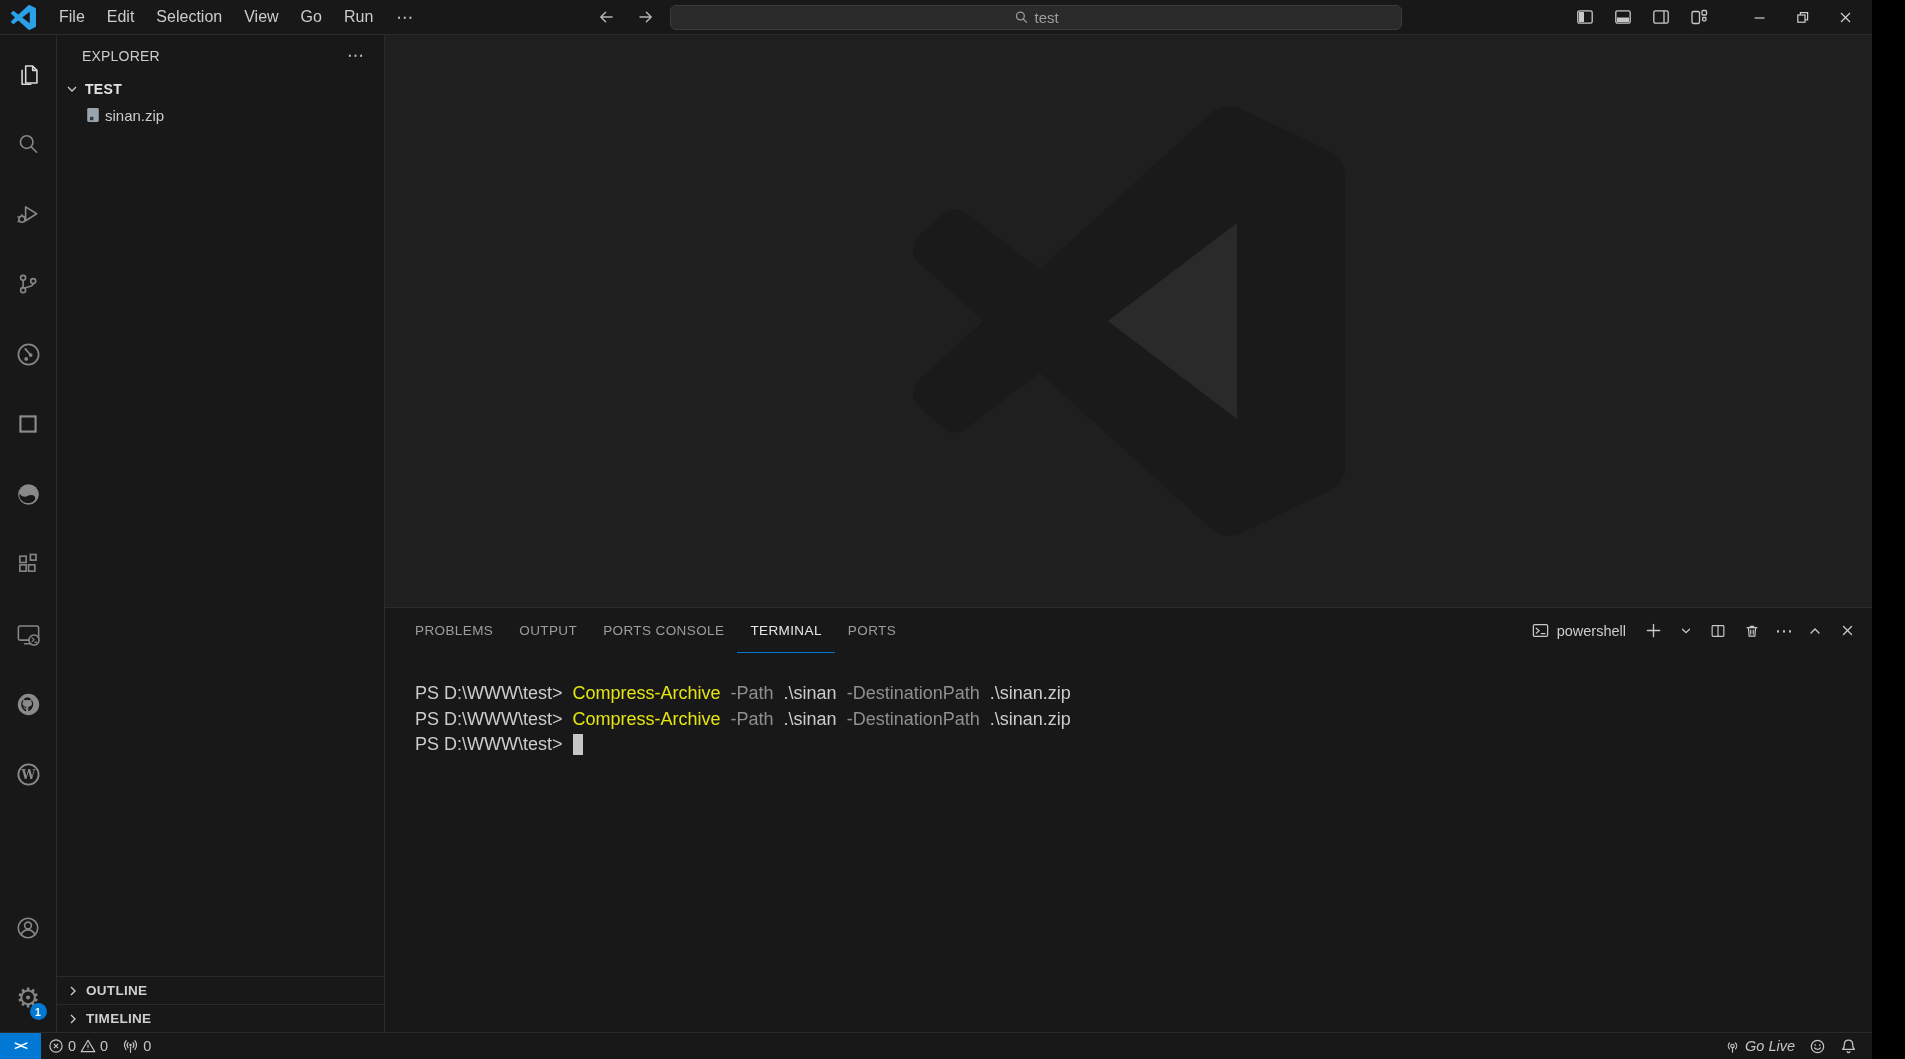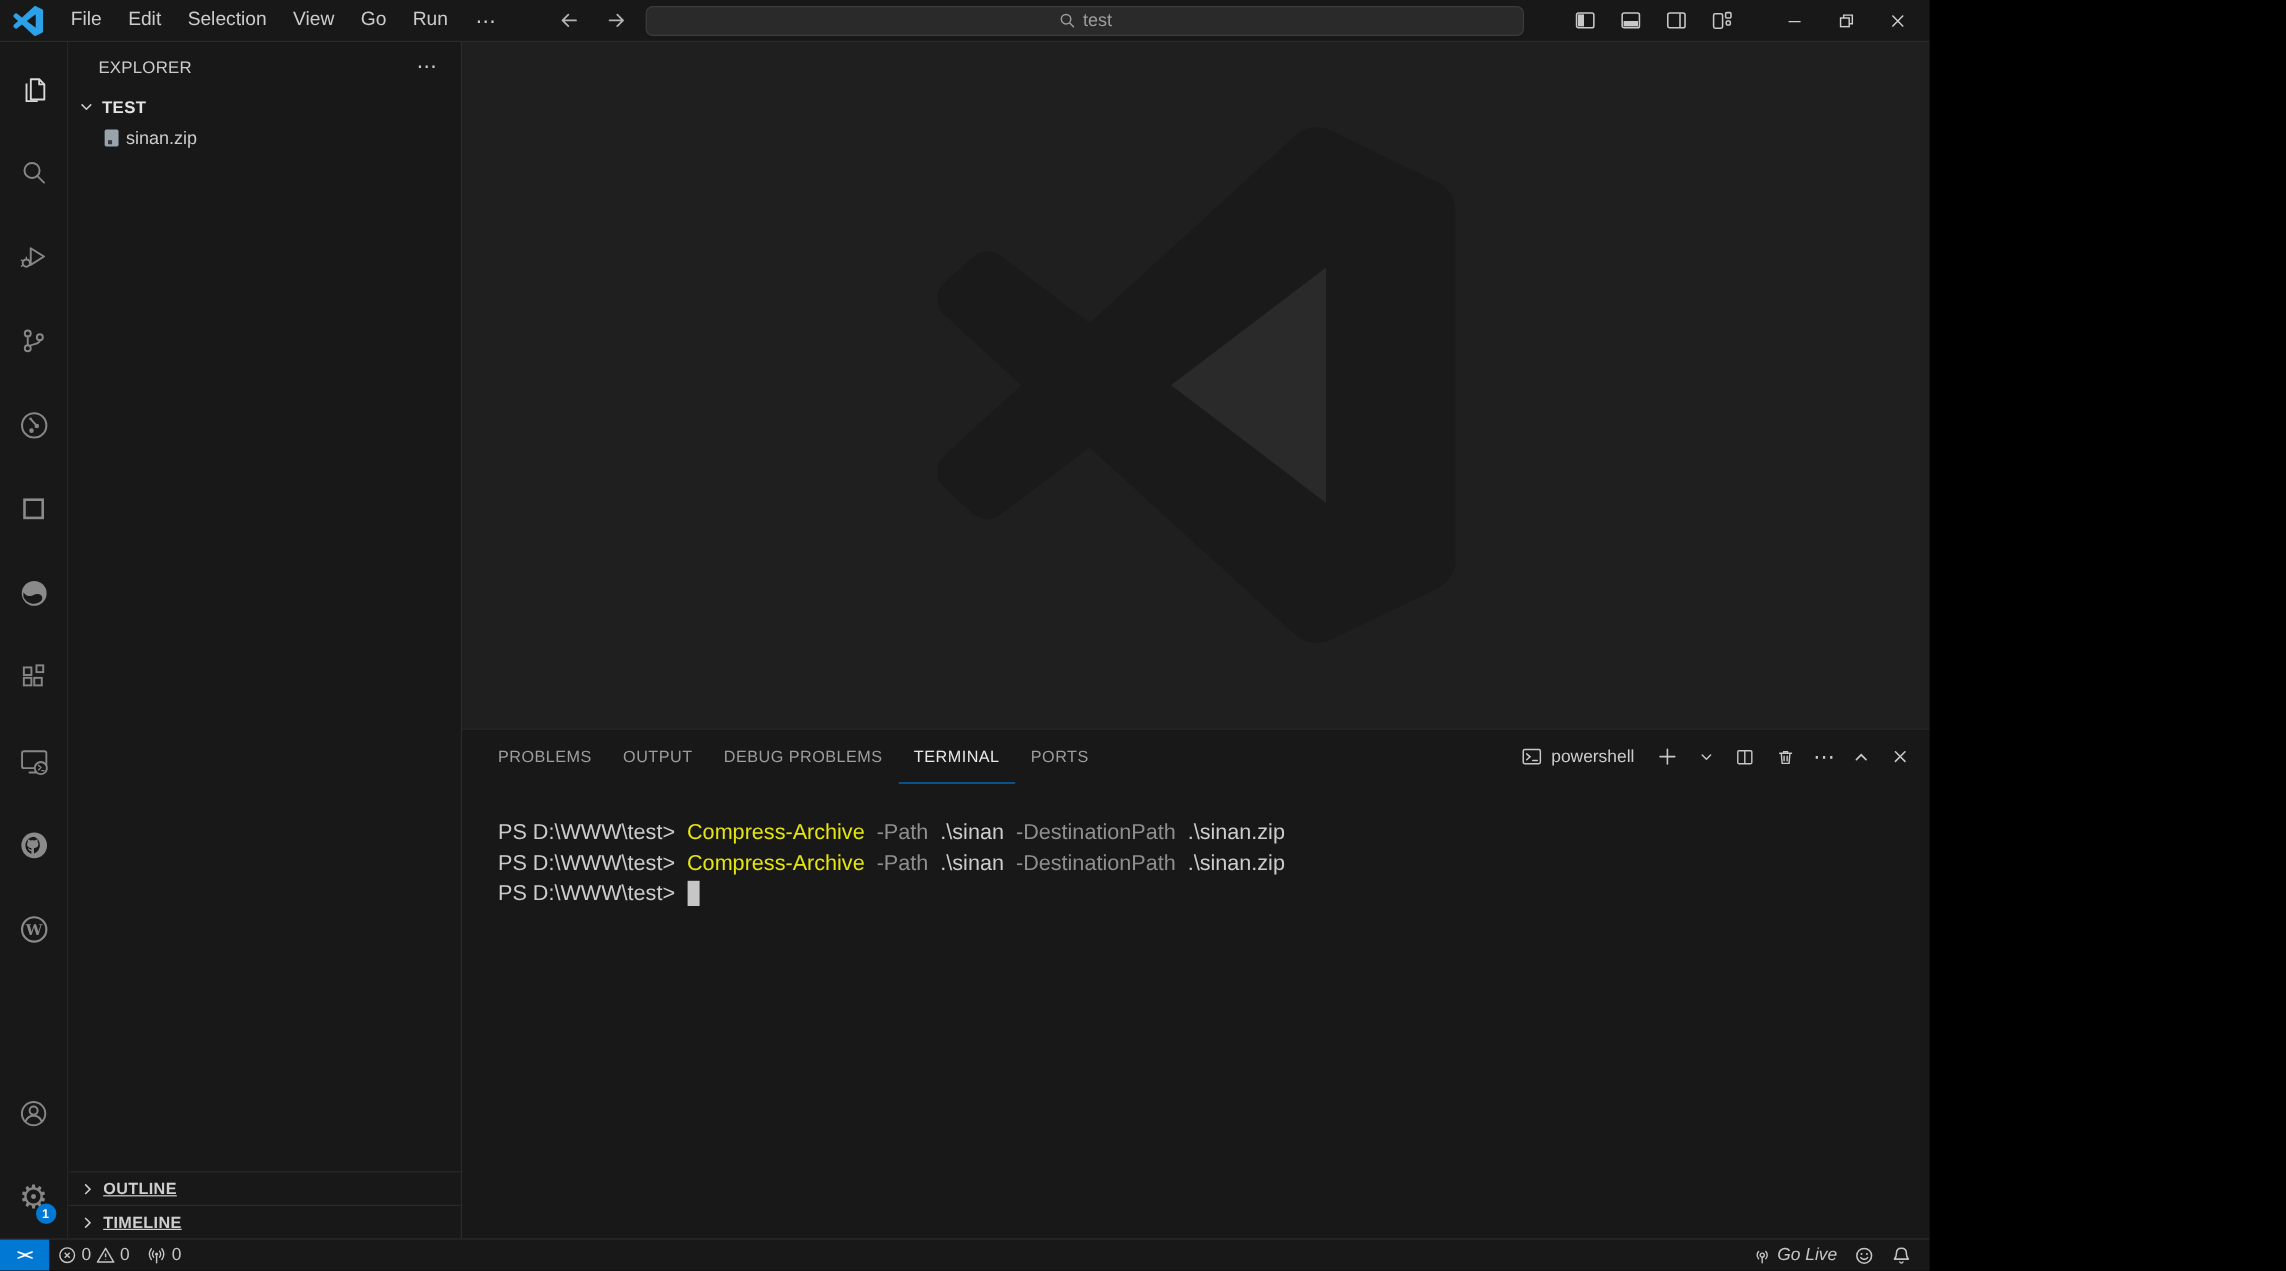--- a/index.html
+++ b/index.html
@@ -1,18 +1,18 @@
 <!DOCTYPE html>
 <html><head>
 <meta charset="utf-8">
 <style>
   * { box-sizing: border-box; margin: 0; padding: 0; }
   html,body { background:#000; }
   body { font-family: "Liberation Sans", sans-serif; }
-  .window { width:1608px; height:1059px; background:#181818; color:#cccccc;
+  .window { width:1872px; height:1059px; background:#181818; color:#cccccc;
             display:flex; flex-direction:column; overflow:hidden; position:relative; }
   svg { display:block; }
 
   
   .titlebar { height:35px; flex:0 0 35px; display:flex; align-items:center;
               background:#181818; border-bottom:1px solid #2b2b2b; }
   .tb-left { display:flex; align-items:center; }
   .vscode-logo { margin:0 12px 0 11px; }
   .menu-item { padding:0 11px; font-size:16px; color:#cccccc; line-height:34px; cursor:default; }
   .menu-more { padding:0 12px; font-size:17px; color:#cccccc; }
@@ -44,21 +44,21 @@
   .sidebar { width:328px; flex:0 0 328px; background:#181818; border-right:1px solid #2b2b2b;
              display:flex; flex-direction:column; }
   .sb-header { height:41px; display:flex; align-items:center; padding:0 20px 0 25px; }
   .sb-title { font-size:14px; color:#cccccc; letter-spacing:.2px; }
   .sb-more { margin-left:auto; font-size:17px; color:#cccccc; }
   .tree-row { height:26px; display:flex; align-items:center; gap:5px; font-size:15px; color:#cccccc; }
   .tree-root { padding-left:7px; font-weight:700; font-size:14px; color:#e3e3e3; letter-spacing:.3px; }
   .tree-child { padding-left:29px; }
   .sb-spacer { flex:1; }
   .sb-section { height:28px; display:flex; align-items:center; gap:5px; padding-left:8px;
-                border-top:1px solid #2b2b2b; font-weight:700; font-size:13.5px; color:#cfcfcf; letter-spacing:.3px;text-decoration:underline; }
+                border-top:1px solid #2b2b2b; font-weight:700; font-size:13.5px; color:#cfcfcf; letter-spacing:.3px; }
 
   
   .content-col { flex:1; display:flex; flex-direction:column; min-width:0; }
   .editor { flex:1; background:#1f1f1f; position:relative; }
   .watermark { position:absolute; left:50%; top:50%; transform:translate(-50%,-50%); }
 
   
   .panel { height:425px; flex:0 0 425px; background:#181818; border-top:1px solid #2b2b2b;
            display:flex; flex-direction:column; }
   .panel-header { height:45px; flex:0 0 45px; display:flex; align-items:center; padding:0 14px 0 17px; }
@@ -315,21 +315,21 @@
         <svg class="watermark" width="432" height="432" viewBox="0 0 100 100">
           <path fill-rule="evenodd" fill="#1a1a1a" d="M70.9119 99.3171C72.4869 99.9307 74.2828 99.8914 75.8725 99.1264L96.4608 89.2197C98.6242 88.1787 100 85.9892 100 83.5872V16.4133C100 14.0113 98.6243 11.8218 96.4609 10.7808L75.8725 0.873756C73.7862 -0.130129 71.3446 0.11576 69.5135 1.44695C69.252 1.63711 69.0028 1.84943 68.769 2.08341L29.3551 38.0415L12.1872 25.0096C10.589 23.7965 8.35363 23.8959 6.86933 25.2461L1.36303 30.2549C-0.452552 31.9064 -0.454633 34.7627 1.35853 36.4169L16.2471 50.0001L1.35853 63.5832C-0.454633 65.2374 -0.452552 68.0938 1.36303 69.7453L6.86933 74.7541C8.35363 76.1043 10.589 76.2037 12.1872 74.9905L29.3551 61.9587L68.769 97.9167C69.3925 98.5406 70.1246 99.0104 70.9119 99.3171Z"></path>
           <path fill="#2a2a2a" d="M75.0152 27.2989L45.1091 50.0001L75.0152 72.7012V27.2989Z"></path>
         </svg>
       </div>
 
       <div class="panel">
         <div class="panel-header">
           <span class="ptab">PROBLEMS</span>
           <span class="ptab">OUTPUT</span>
-          <span class="ptab">DEBUG PROBLEMS</span>
+          <span class="ptab">PORTS CONSOLE</span>
           <span class="ptab active">TERMINAL</span>
           <span class="ptab">PORTS</span>
 
           <div class="panel-actions">
             <span class="shell-item">
               <svg width="19" height="19" viewBox="0 0 20 20" fill="none" stroke="#c8c8c8" stroke-width="1.3" stroke-linecap="round">
                 <rect x="2.5" y="3.8" width="15" height="12.4" rx="1.4"></rect>
                 <path d="M5.5 7.6l3 2.6-3 2.6M10.8 13.4h4"></path>
               </svg>
               <span>powershell</span>

